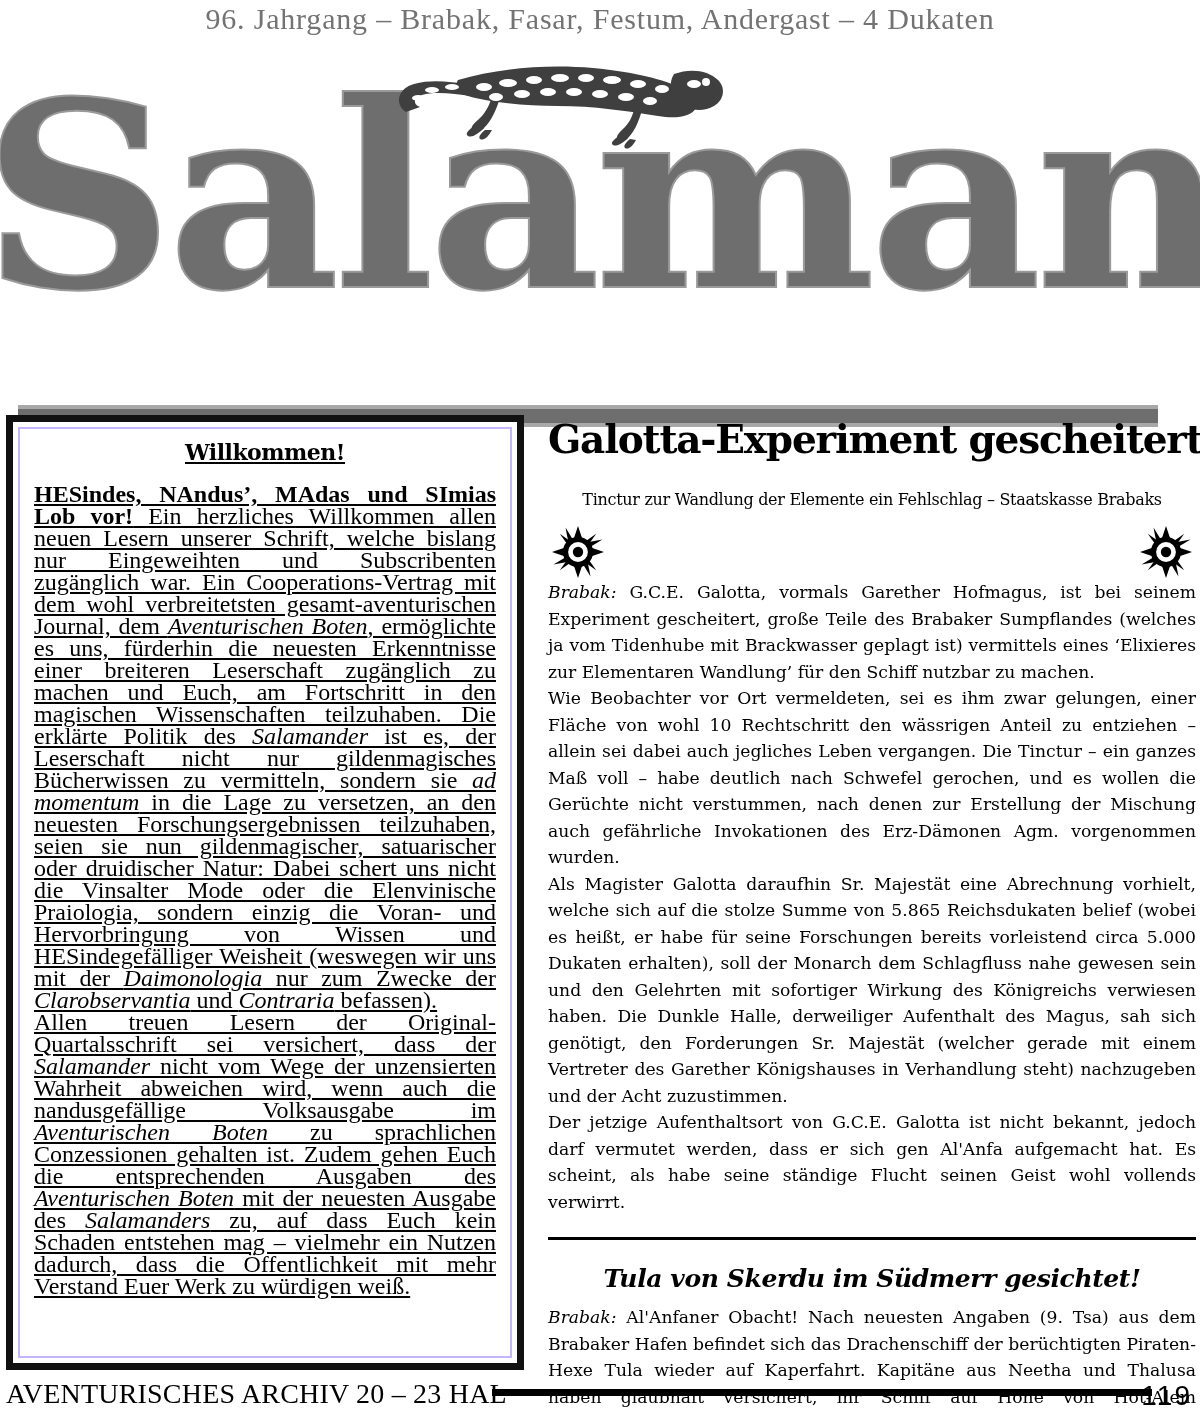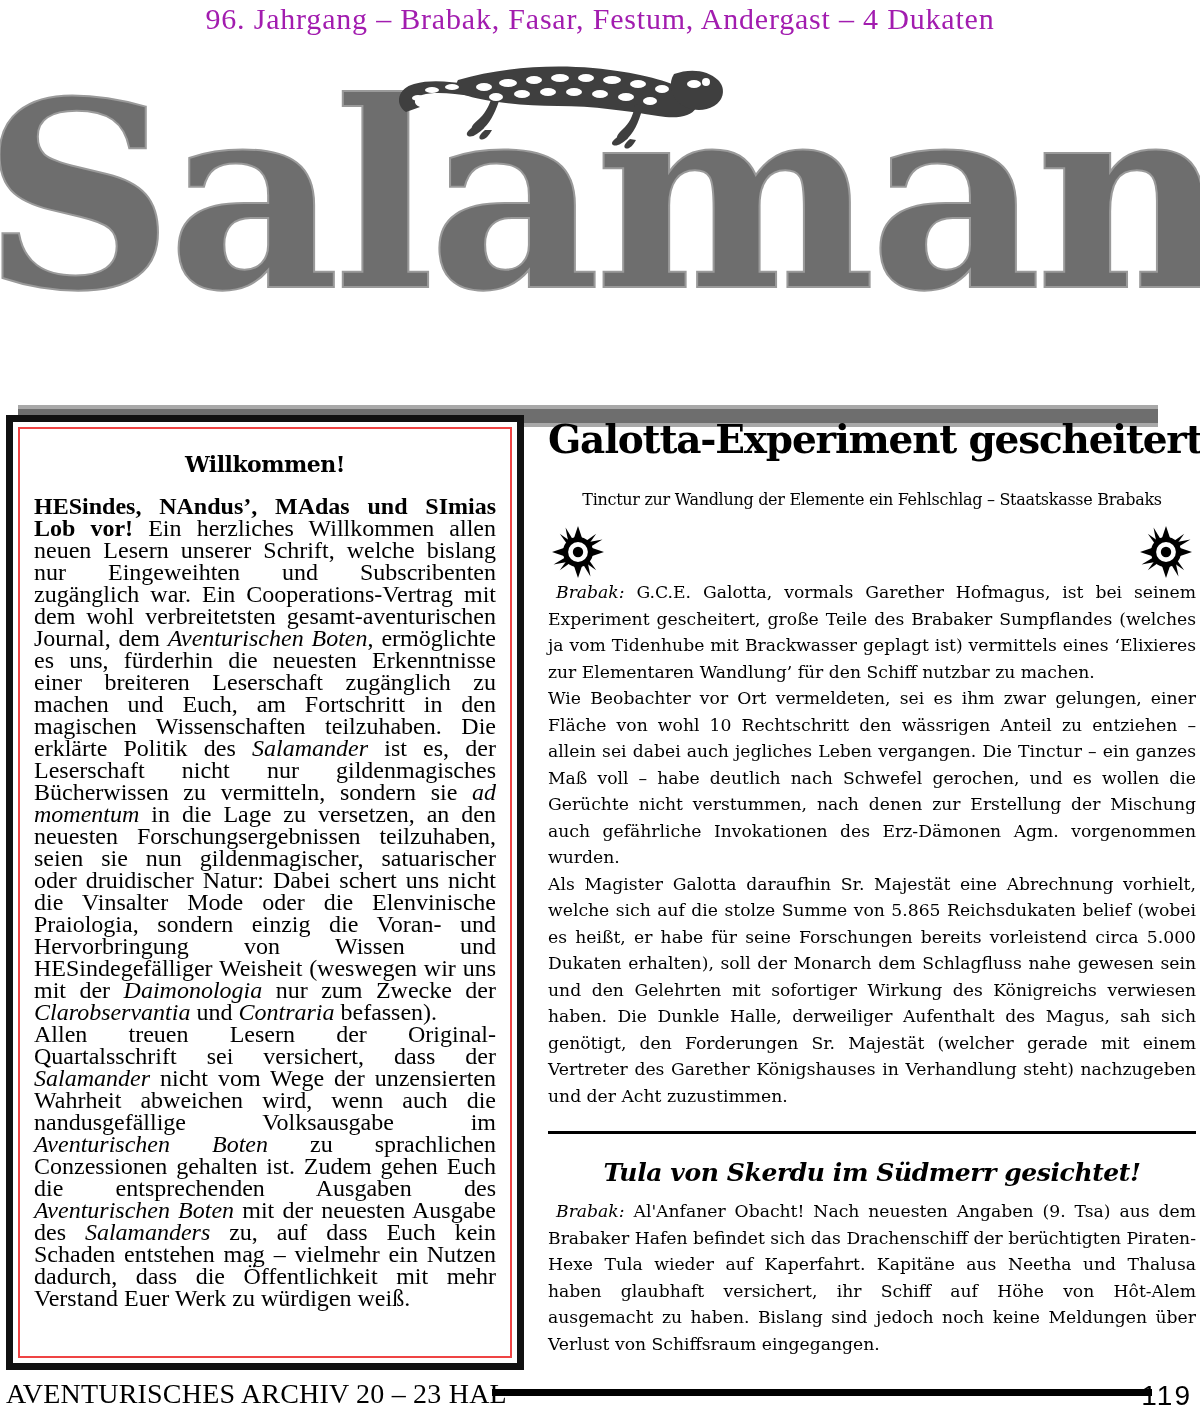--- a/index.html
+++ b/index.html
@@ -19,21 +19,21 @@
   
   .topline {
     position: absolute;
     top: 2px;
     left: 0;
     width: 1200px;
     text-align: center;
     font-family: "Liberation Serif", serif;
     font-size: 30px;
     letter-spacing: 0.8px;
-    color: #a21caf;
+    color: #737373;
     white-space: nowrap;
   }
 
   
   .masthead {
     position: absolute;
     top: 40px;
     left: 0;
     width: 1200px;
     height: 340px;
@@ -94,24 +94,25 @@
     border: 7px solid #111111;
     box-sizing: border-box;
     background: #fff;
   }
   .welcome-box-inner {
     position: absolute;
     left: 5px;
     top: 5px;
     right: 5px;
     bottom: 5px;
-    border: 2px solid #ef4444;
+    border: 2px solid #c4b5fd;
     box-sizing: border-box;
-    padding: 18px 14px 8px 14px;
+    padding: 6px 14px 8px 14px;
     overflow: hidden;
+    text-decoration: underline;
   }
   .welcome-title {
     text-align: center;
     font-family: "DejaVu Serif", serif;
     font-weight: bold;
     font-size: 22px;
     letter-spacing: -0.5px;
     margin: 4px 0 18px 0;
   }
   .welcome-body {
@@ -169,21 +170,21 @@
 
   .news-body {
     font-family: "DejaVu Serif", serif;
     font-size: 17.2px;
     line-height: 26.5px;
     text-align: justify;
     text-justify: inter-word;
     margin-top: 10px;
   }
   .news-body p { margin: 0; }
-  .dateline { font-style: italic; margin-left: 8px; }
+  .dateline { font-style: italic; }
 
   .article-rule {
     border: none;
     border-top: 3px solid #000;
     margin: 22px 0 0 0;
     width: 100%;
   }
   .news-headline-2 {
     font-family: "DejaVu Serif", serif;
     font-weight: bold;
@@ -347,20 +348,21 @@
           <circle cx="50" cy="50" r="19" fill="#ffffff"></circle>
           <circle cx="50" cy="50" r="10" fill="#000"></circle>
         </svg>
       </span>
     </div>
 
     <div class="news-body">
       <p><span class="dateline">Brabak:</span><span> G.C.E. Galotta, vormals Garether Hofmagus, ist bei seinem Experiment gescheitert, große Teile des Brabaker Sumpflandes (welches ja vom Tidenhube mit Brackwasser geplagt ist) vermittels eines ‘Elixieres zur Elementaren Wandlung’ für den Schiff nutzbar zu machen.</span></p>
       <p>Wie Beobachter vor Ort vermeldeten, sei es ihm zwar gelungen, einer Fläche von wohl 10 Rechtschritt den wässrigen Anteil zu entziehen – allein sei dabei auch jegliches Leben vergangen. Die Tinctur – ein ganzes Maß voll – habe deutlich nach Schwefel gerochen, und es wollen die Gerüchte nicht verstummen, nach denen zur Erstellung der Mischung auch gefährliche Invokationen des Erz-Dämonen Agm. vorgenommen wurden.</p>
       <p>Als Magister Galotta daraufhin Sr. Majestät eine Abrechnung vorhielt, welche sich auf die stolze Summe von 5.865 Reichsdukaten belief (wobei es heißt, er habe für seine Forschungen bereits vorleistend circa 5.000 Dukaten erhalten), soll der Monarch dem Schlagfluss nahe gewesen sein und den Gelehrten mit sofortiger Wirkung des Königreichs verwiesen haben. Die Dunkle Halle, derweiliger Aufenthalt des Magus, sah sich genötigt, den Forderungen Sr. Majestät (welcher gerade mit einem Vertreter des Garether Königshauses in Verhandlung steht) nachzugeben und der Acht zuzustimmen.</p>
+      <p>Der jetzige Aufenthaltsort von G.C.E. Galotta ist nicht bekannt, jedoch darf vermutet werden, dass er sich gen Al'Anfa aufgemacht hat. Es scheint, als habe seine ständige Flucht seinen Geist wohl vollends verwirrt.</p>
     </div>
 
     <hr class="article-rule">
 
     <div class="news-headline-2">Tula von Skerdu im Südmerr gesichtet!</div>
 
     <div class="news-body">
       <p><span class="dateline">Brabak:</span><span> Al'Anfaner Obacht! Nach neuesten Angaben (9. Tsa) aus dem Brabaker Hafen befindet sich das Drachenschiff der berüchtigten Piraten-Hexe Tula wieder auf Kaperfahrt. Kapitäne aus Neetha und Thalusa haben glaubhaft versichert, ihr Schiff auf Höhe von Hôt-Alem ausgemacht zu haben. Bislang sind jedoch noch keine Meldungen über Verlust von Schiffsraum eingegangen.</span></p>
     </div>
 

